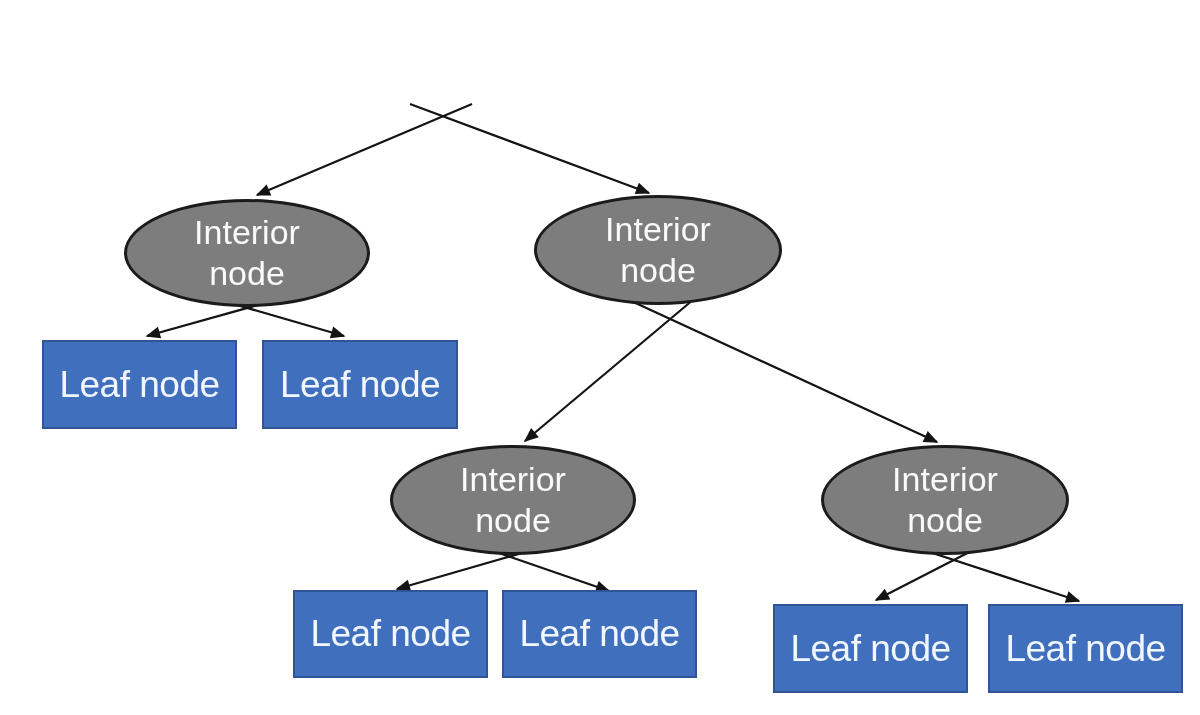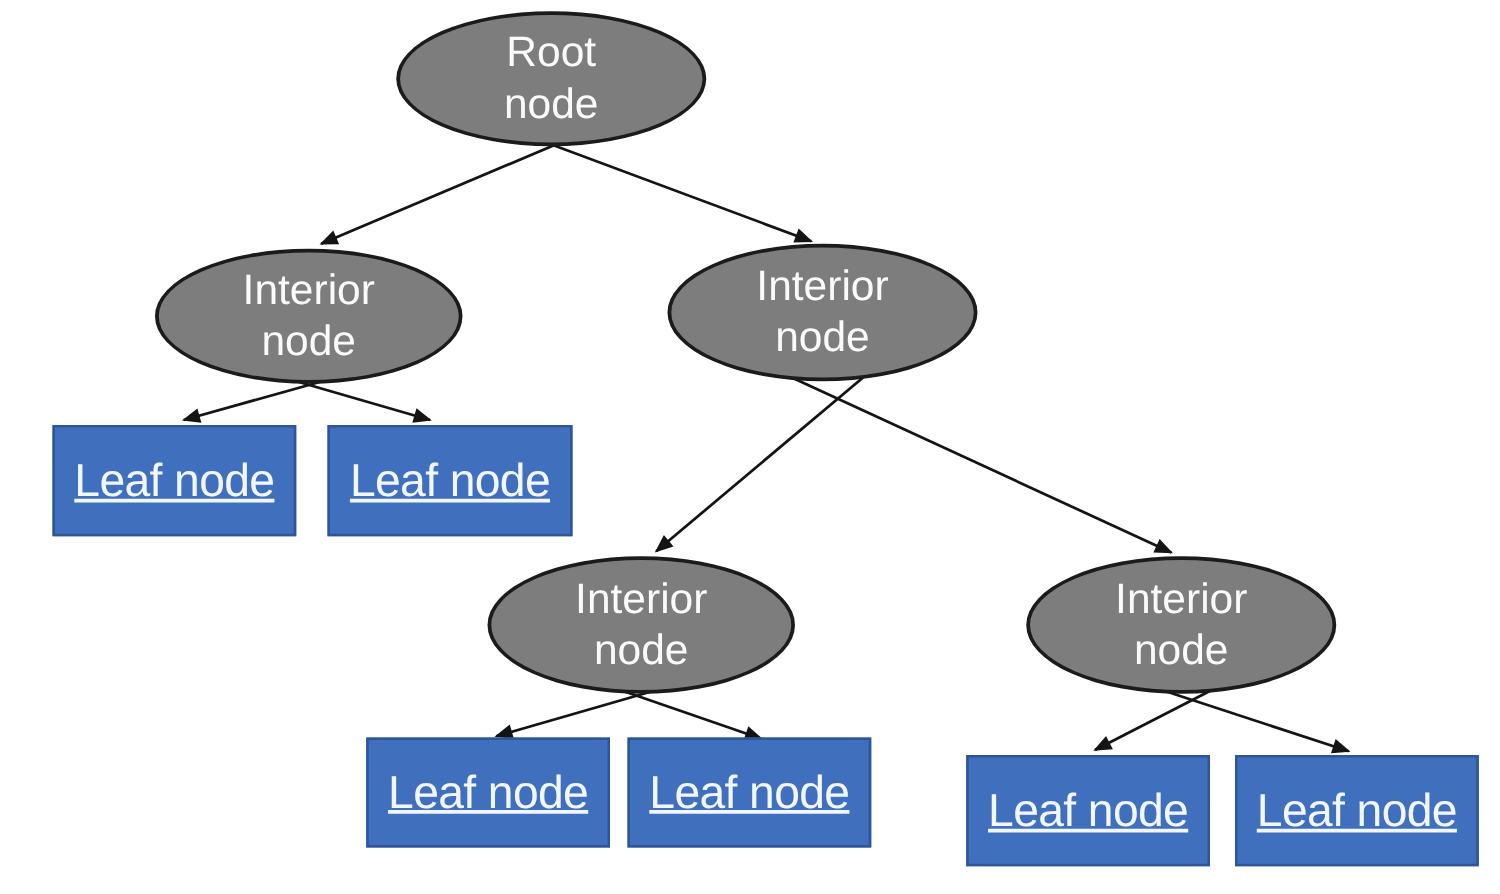--- a/index.html
+++ b/index.html
@@ -47,21 +47,20 @@
   .ellipse .lbl {
     width: 140px;
   }
   .leaf {
     background: var(--leaf-fill, #4070bd);
     border: 2px solid var(--leaf-outline, #2f5597);
     color: var(--leaf-text, #f2f7ff);
     font-size: 37px;
     letter-spacing: -0.5px;
     white-space: nowrap;
-    text-decoration: underline;
   }
   
   #n-root       { left: 317px; top:   9px; width: 248px; height: 108px; }
   #n-int-left   { left: 124px; top: 199px; width: 246px; height: 108px; }
   #n-int-right  { left: 534px; top: 195px; width: 248px; height: 110px; }
   #n-int-mid    { left: 390px; top: 445px; width: 246px; height: 110px; }
   #n-int-far    { left: 821px; top: 445px; width: 248px; height: 110px; }
   #n-leaf-a     { left:  42px; top: 340px; width: 195px; height:  89px; }
   #n-leaf-b     { left: 262px; top: 340px; width: 196px; height:  89px; }
   #n-leaf-c     { left: 293px; top: 590px; width: 195px; height:  88px; }
@@ -85,23 +84,20 @@
     <line x1="290" y1="296" x2="147" y2="336" marker-end="url(#arrowhead)"></line>
     <line x1="206" y1="296" x2="344" y2="336" marker-end="url(#arrowhead)"></line>
     <line x1="700" y1="294" x2="525" y2="441" marker-end="url(#arrowhead)"></line>
     <line x1="616" y1="294" x2="937" y2="442" marker-end="url(#arrowhead)"></line>
     <line x1="553" y1="544" x2="397" y2="589" marker-end="url(#arrowhead)"></line>
     <line x1="473" y1="544" x2="609" y2="591" marker-end="url(#arrowhead)"></line>
     <line x1="985" y1="544" x2="876" y2="600" marker-end="url(#arrowhead)"></line>
     <line x1="905" y1="544" x2="1079" y2="601" marker-end="url(#arrowhead)"></line>
   </svg>
 
-  <div id="n-root" class="node ellipse">
-    <div class="lbl">Root node</div>
-  </div>
 
   <div id="n-int-left" class="node ellipse">
     <div class="lbl">Interior node</div>
   </div>
 
   <div id="n-int-right" class="node ellipse">
     <div class="lbl">Interior node</div>
   </div>
 
   <div id="n-leaf-a" class="node leaf">

